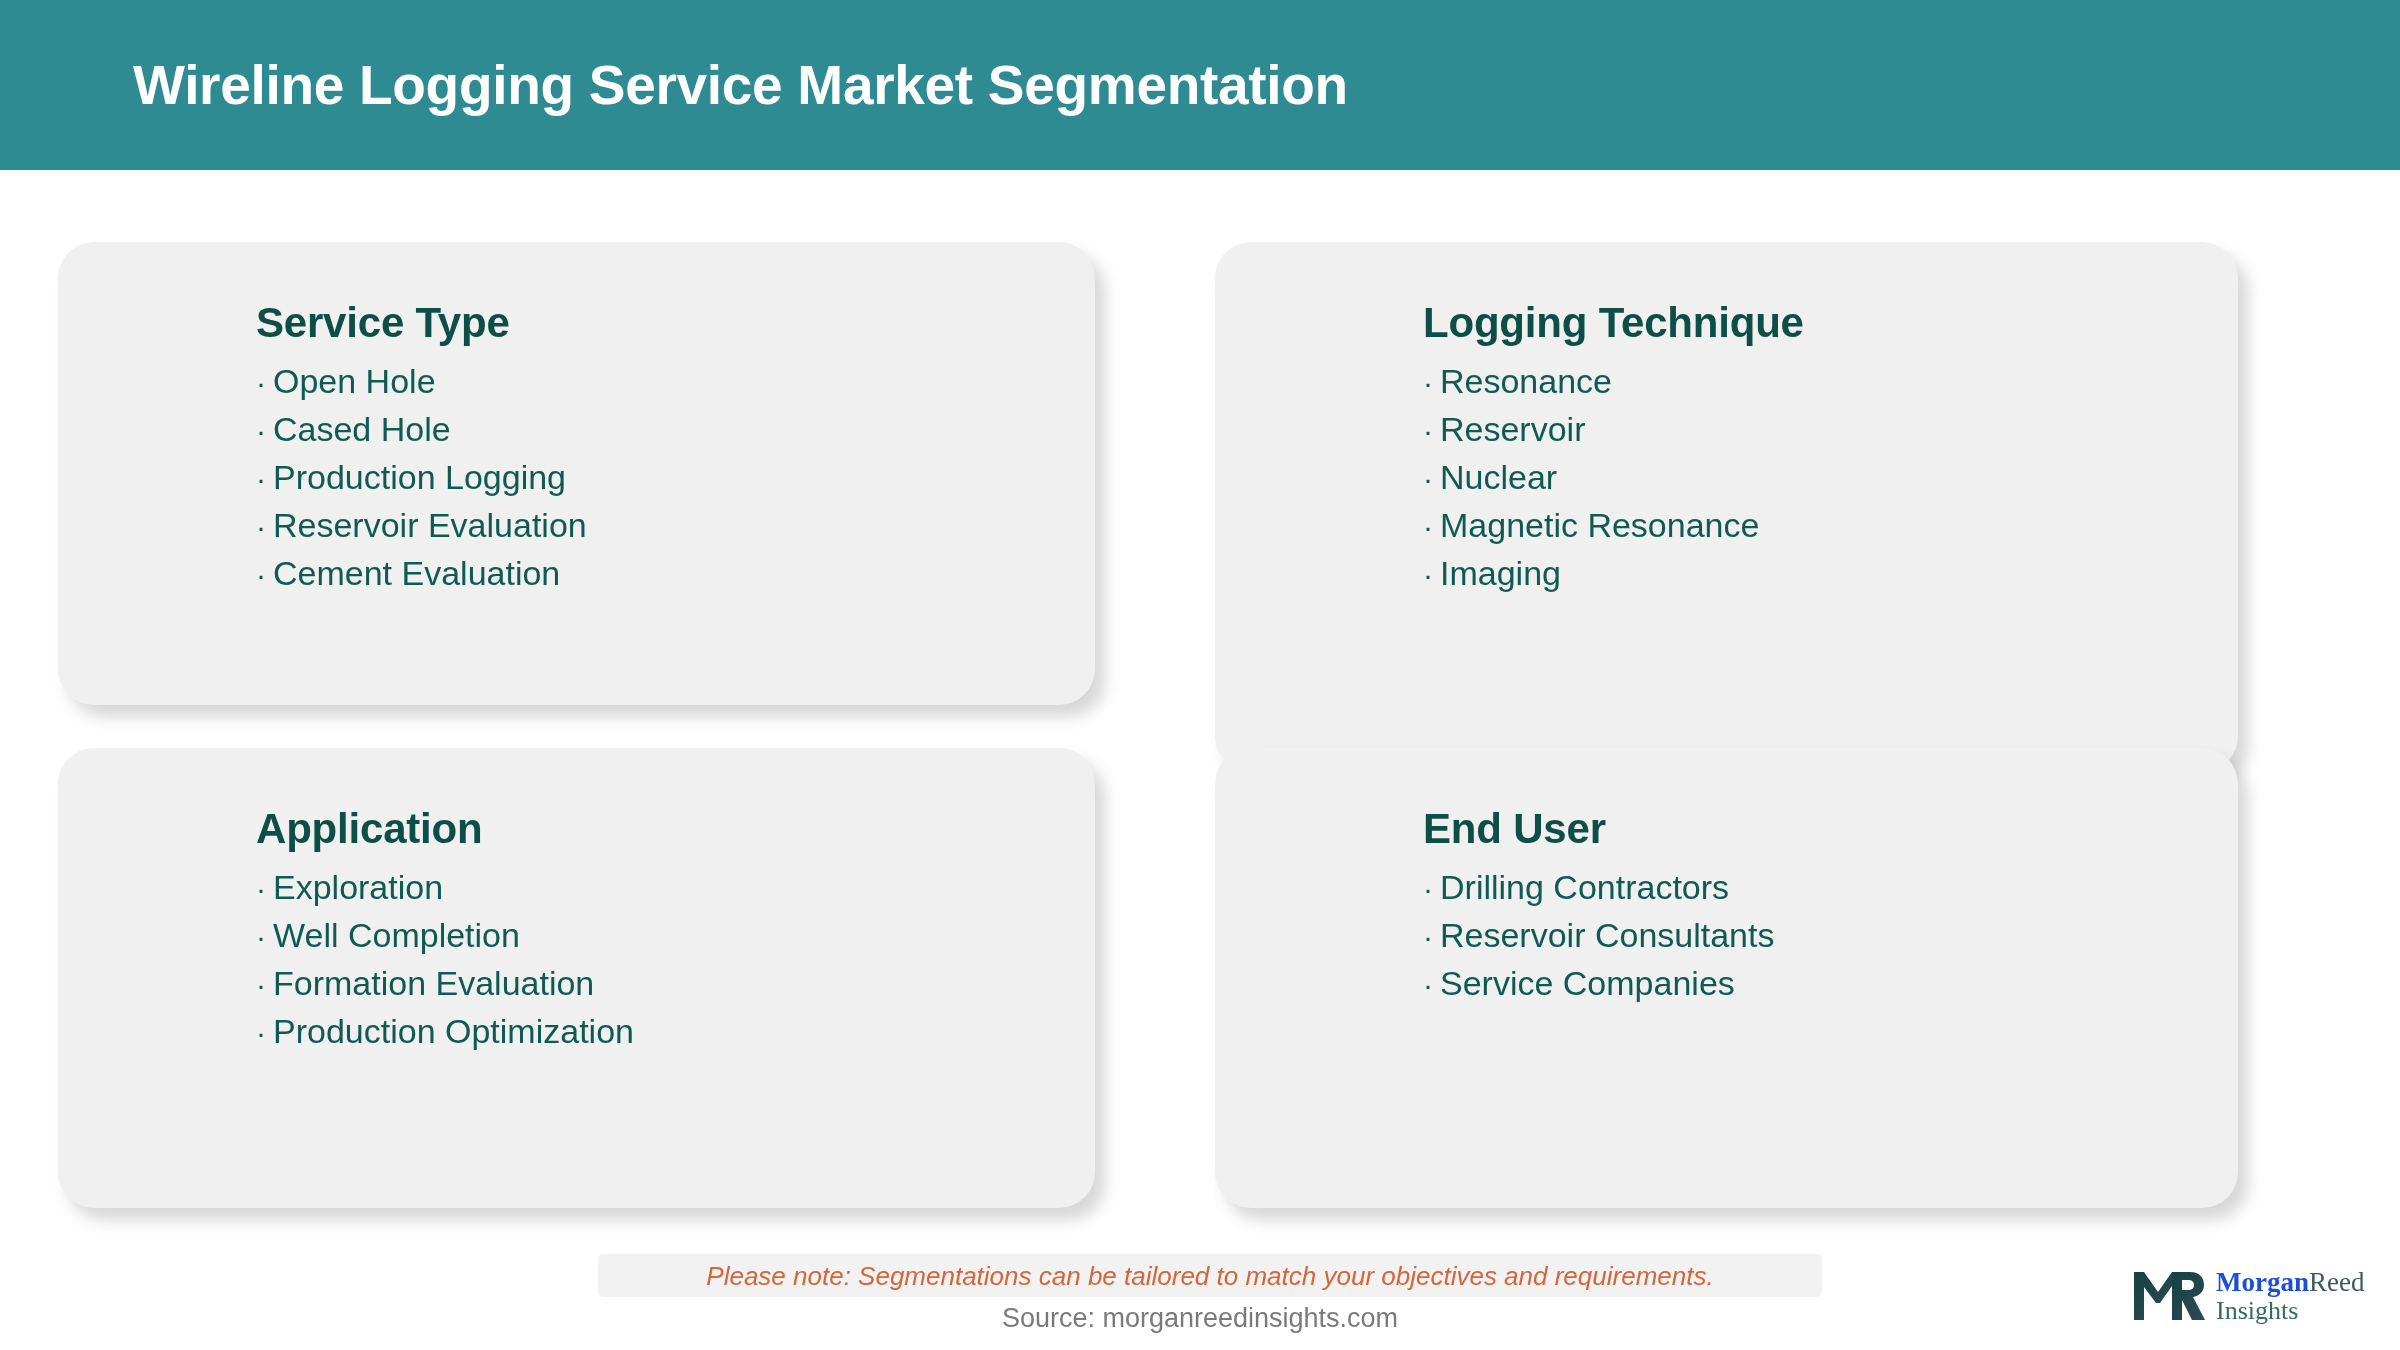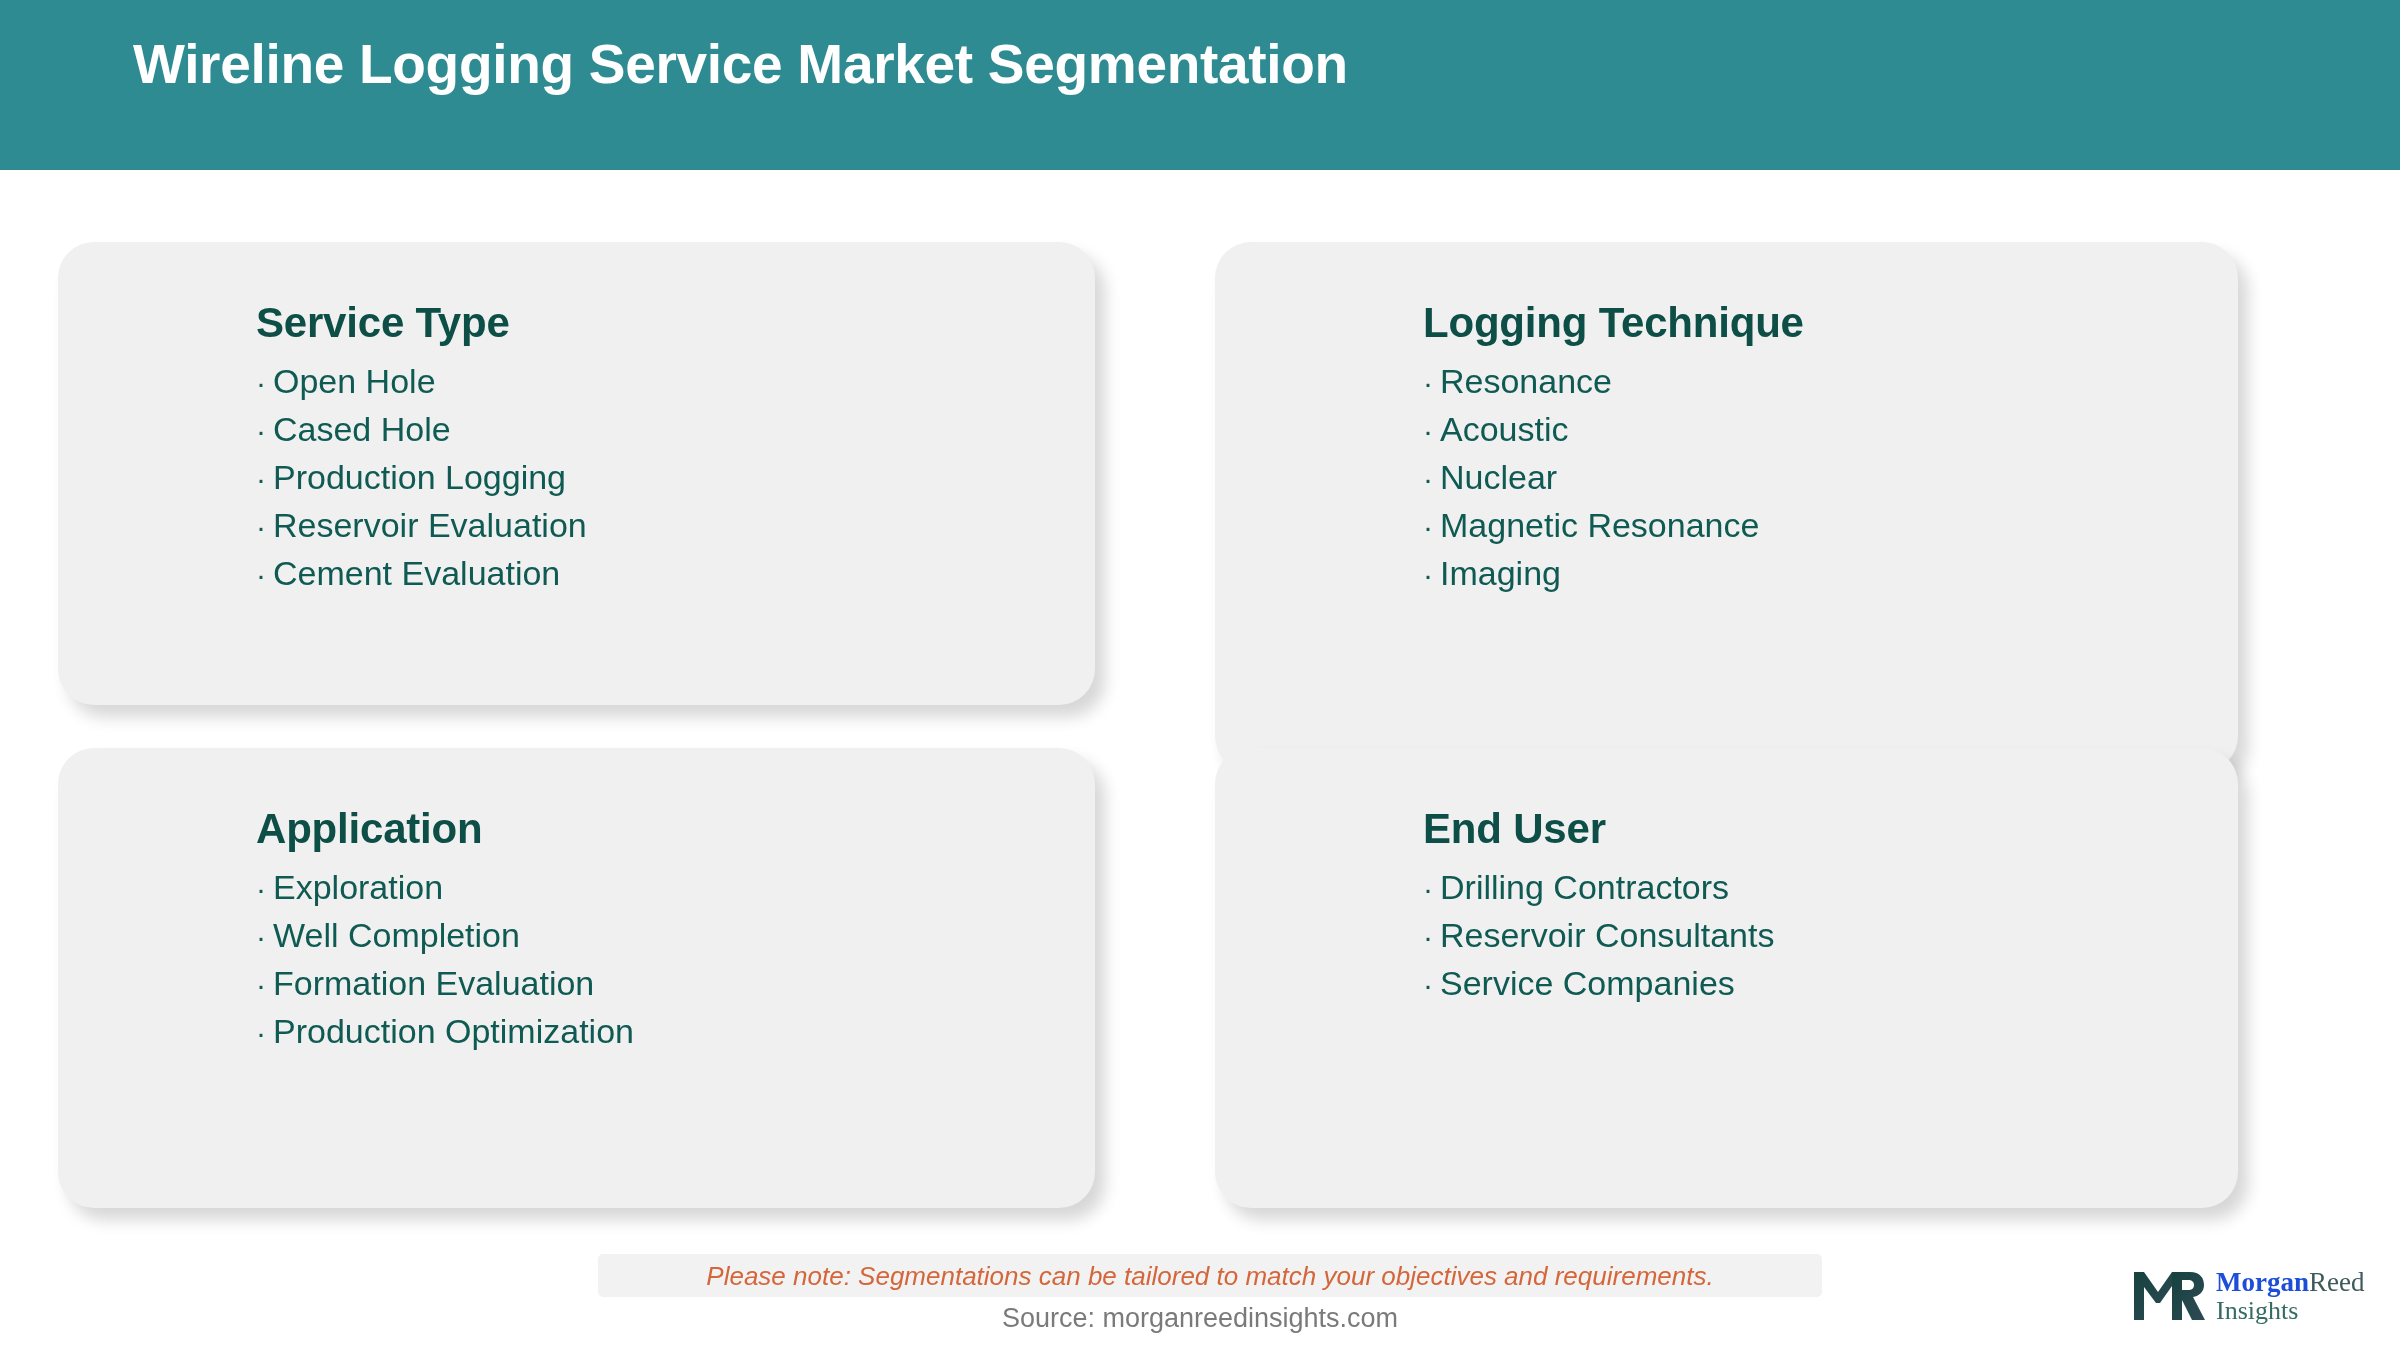--- a/index.html
+++ b/index.html
@@ -8,21 +8,21 @@
     background:#ffffff;
     font-family:"Liberation Sans", sans-serif;
     overflow:hidden;
     position:relative;
   }
 
   
   #header-bar{
     position:absolute;left:0;top:0;width:2400px;height:170px;
     background:#2F8B92;
-    display:flex;align-items:flex-start;
+    display:flex;align-items:center;
   }
   #page-title{
     margin-left:133px;
     color:#ffffff;
     font-size:55px;
     font-weight:bold;
     letter-spacing:-0.3px;
     line-height:1;
   }
 
@@ -134,21 +134,21 @@
       <li><span class="bullet">·</span><span>Cement Evaluation</span></li>
     </ul>
   </div>
 </div>
 
 <div class="card" id="card-logging-technique">
   <div class="card-inner">
     <div class="card-heading">Logging Technique</div>
     <ul class="card-list">
       <li><span class="bullet">·</span><span>Resonance</span></li>
-      <li><span class="bullet">·</span><span>Acoustic</span></li>
+      <li><span class="bullet">·</span><span>Reservoir</span></li>
       <li><span class="bullet">·</span><span>Nuclear</span></li>
       <li><span class="bullet">·</span><span>Magnetic Resonance</span></li>
       <li><span class="bullet">·</span><span>Imaging</span></li>
     </ul>
   </div>
 </div>
 
 <div class="card" id="card-application">
   <div class="card-inner">
     <div class="card-heading">Application</div>

